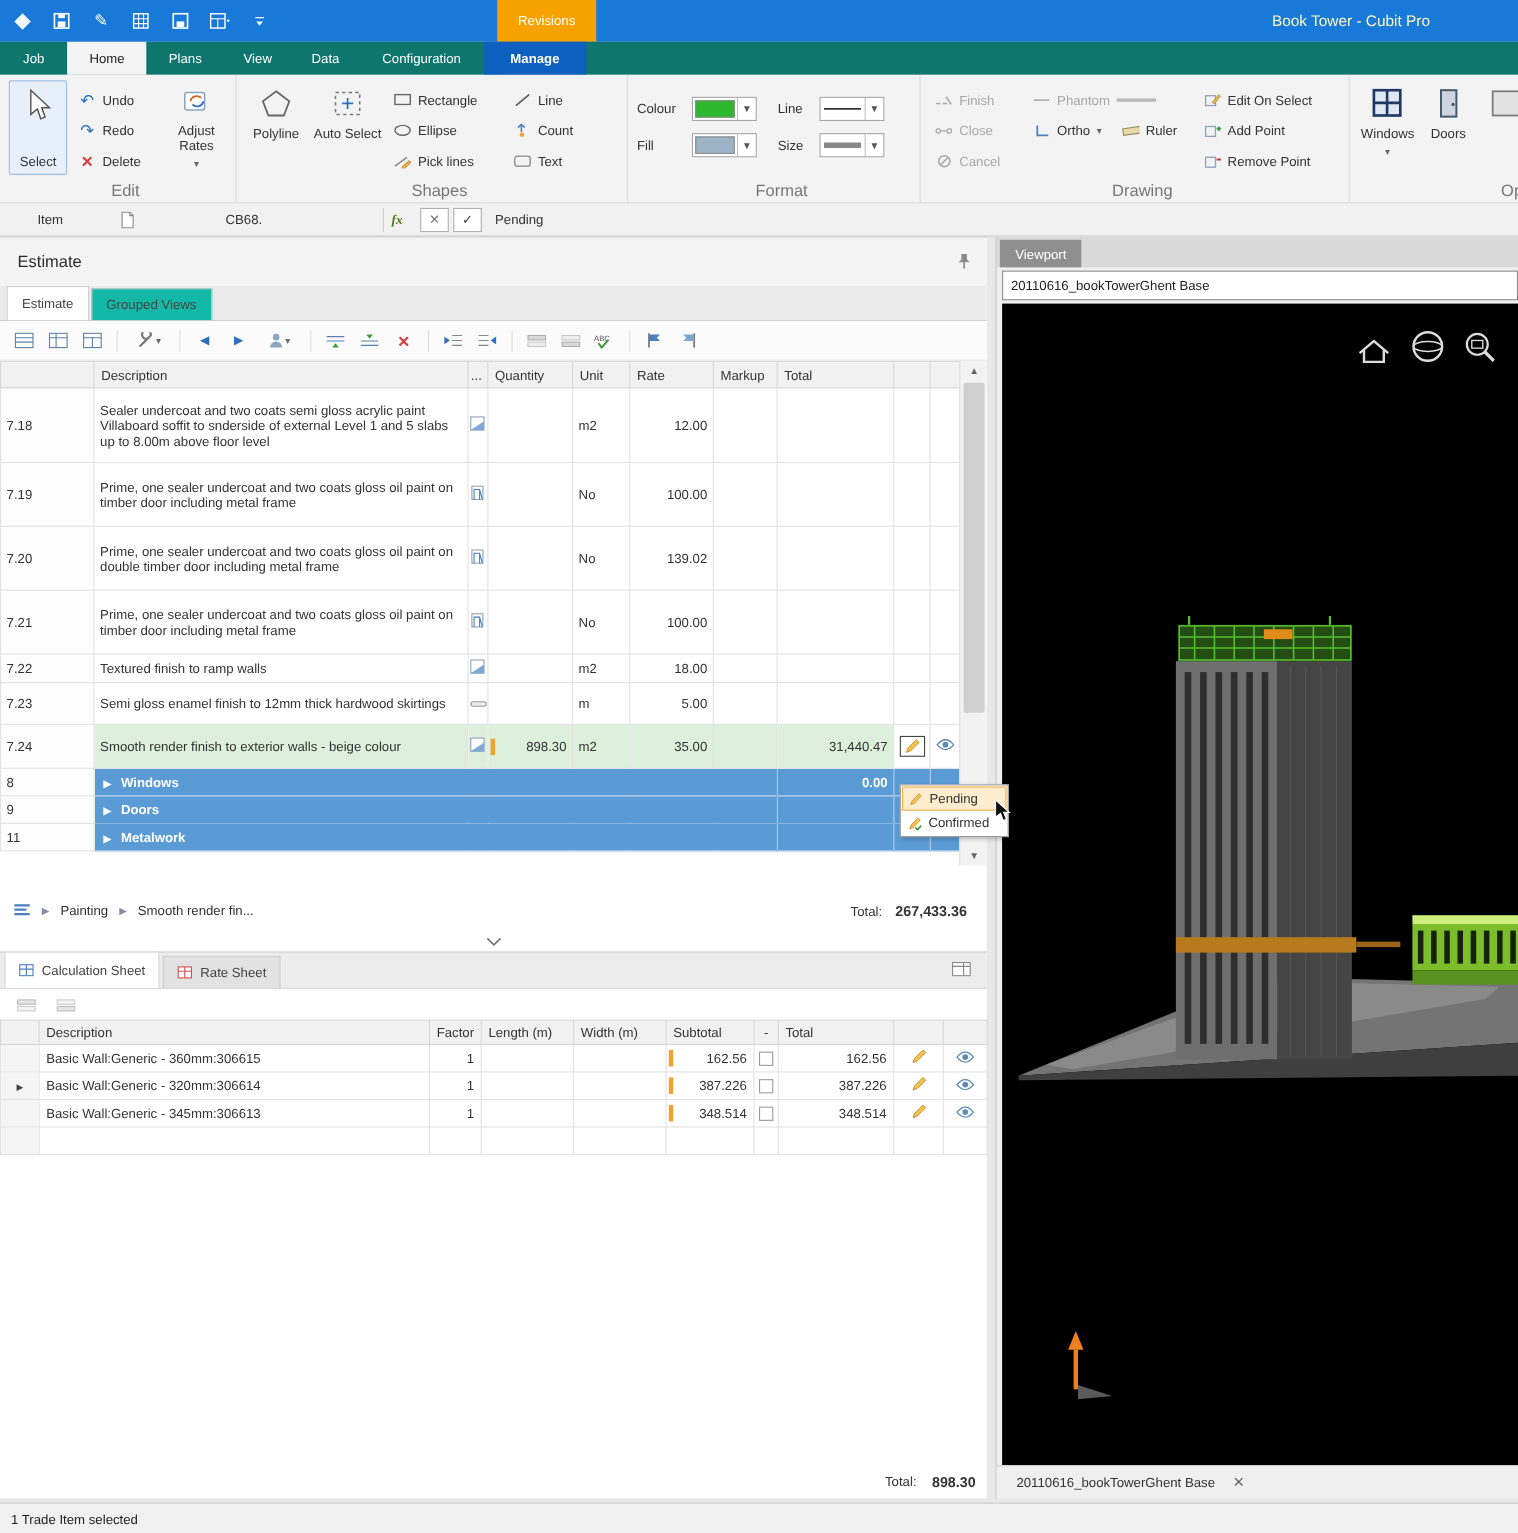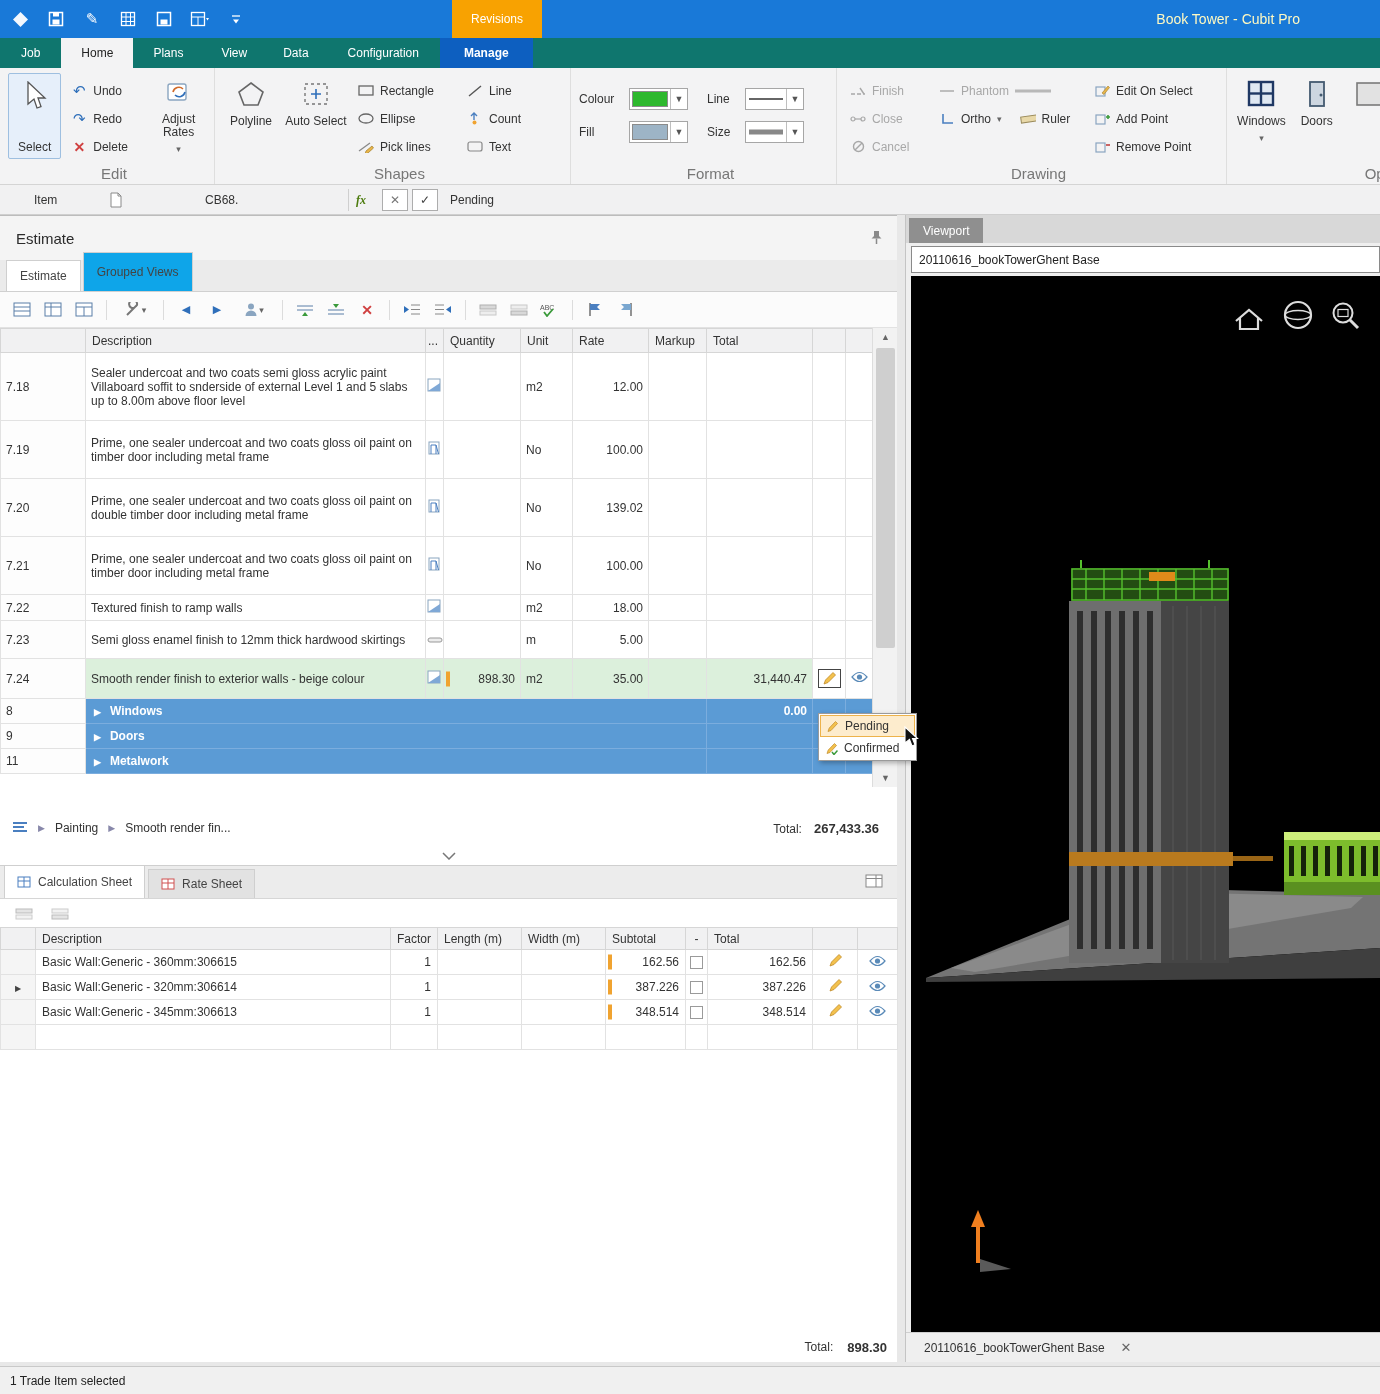--- a/index.html
+++ b/index.html
@@ -43,21 +43,21 @@
 .formulabar{position:absolute;top:185px;left:0;right:0;height:30px;background:#f1f1f2;border-bottom:1px solid #cfcfcf;}
 .formulabar > *{position:absolute;top:0;height:30px;display:flex;align-items:center;}
 .fb-btn{width:26px;height:22px;top:4px;border:1px solid #adadad;background:#fff;align-items:center;justify-content:center;display:flex;}
 .fb-sep{width:1px;background:#cfcfcf;height:22px;top:4px;}
 
 
 .left-panel{position:absolute;top:215px;left:0;width:897px;height:1147px;background:#fff;border-top:1px solid #bcbcbc;}
 .est-title{position:absolute;top:0;left:0;right:0;height:44px;background:#f4f4f4;display:flex;align-items:center;padding:0 16px;font-size:15px;color:#2b2b2b;}
 .pin{position:absolute;right:14px;top:14px;}
 .est-tabs{position:absolute;top:44px;left:0;right:0;height:32px;background:#ebebeb;border-bottom:1px solid #d0d0d0;display:flex;align-items:flex-end;padding-left:6px;gap:2px;}
-.etab{height:39px;padding:0 13px;display:flex;align-items:center;font-size:12px;color:#444;background:#0ea5e9;border:1px solid #cfcfcf;border-bottom:none;}
+.etab{height:29px;padding:0 13px;display:flex;align-items:center;font-size:12px;color:#444;background:#14b8a6;border:1px solid #cfcfcf;border-bottom:none;}
 .etab.selected{background:#fff;height:31px;}
 .est-toolbar{position:absolute;top:76px;left:0;right:0;height:36px;background:#fbfbfb;border-bottom:1px solid #e2e2e2;display:flex;align-items:center;padding-left:10px;gap:7px;}
 .ticon{width:24px;height:24px;display:inline-flex;align-items:center;justify-content:center;}
 .tsep{width:1px;height:20px;background:#dcdcdc;margin:0 3px;}
 .tri{font-size:11px;color:#2f6fba;}
 .redx{color:#d04040;font-size:14px;font-weight:bold;}
 
 
 .grid-clip{position:absolute;top:112px;left:0;width:872px;height:459px;overflow:hidden;background:#fff;}
 table.grid{table-layout:fixed;width:872px;border-collapse:collapse;font-size:12px;}

